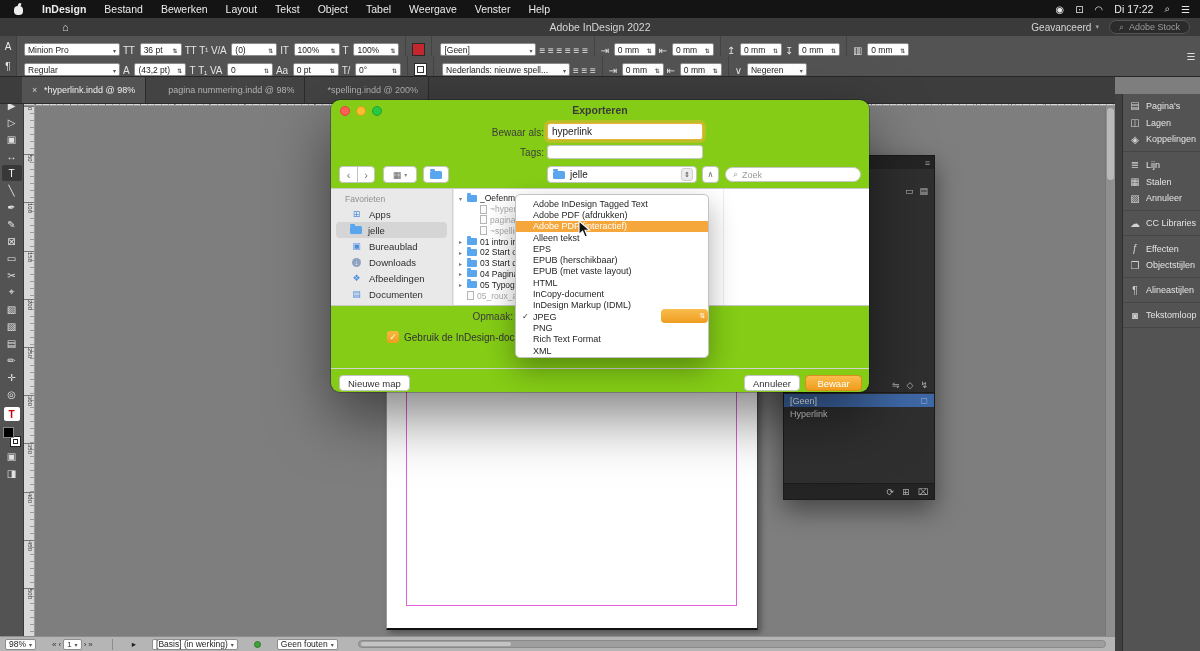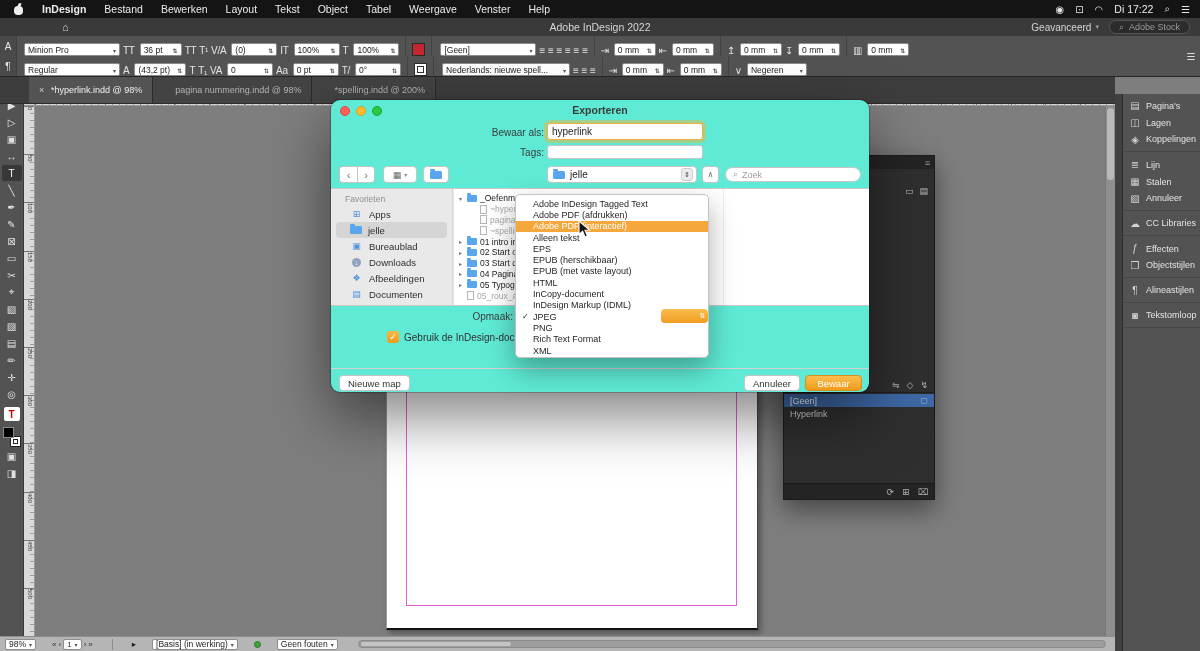--- a/index.html
+++ b/index.html
@@ -37,21 +37,21 @@
   .cp-item .box .val{overflow:hidden;white-space:nowrap}
   .cp-item .arr::after{content:"▾";font-size:6px;color:#555;margin-left:2px}
   .cp-item.spin .arr::after{content:"⇅";font-size:6px}
   .cp-item.sep{width:1px;height:32px;background:#434343;margin:0 3px}
   .cp-item.chip{width:13px;height:13px;border:1px solid #2a2a2a}
   .cp-item.chip[data-name="fill-color-chip"]{background:#c5272e}
   .cp-item.chip[data-name="stroke-color-chip"]{background:#fff;box-shadow:inset 0 0 0 2px #fff,inset 0 0 0 3px #333}
   .w96{width:96px}.w42{width:42px}.w46{width:46px}.w52{width:52px}.w60{width:60px}.w128{width:128px}
   .cp-menu{width:18px;display:flex;align-items:center;justify-content:center;color:#ddd;font-size:10px}
   
-  .tabbar{position:absolute;top:77px;left:0;right:85px;height:27px;background:#3d3d3d;border-bottom:1px solid #2b2b2b;display:flex;z-index:70;padding-left:29px}
+  .tabbar{position:absolute;top:77px;left:0;right:85px;height:27px;background:#3d3d3d;border-bottom:1px solid #2b2b2b;display:flex;z-index:70;padding-left:22px}
   .tab{display:flex;align-items:center;gap:5px;padding:0 10px;font-size:9px;color:#b3b3b3;border-right:1px solid #2b2b2b;background:#434343;white-space:nowrap}
   .tab.active{background:#535353;color:#efefef}
   .tab .close{width:7px}
   .tab.active .close::before{content:"×";font-size:9px;color:#cfcfcf}
   
   .ruler-corner{position:absolute;left:24px;top:94px;width:11px;height:12px;background:#cfcfcf;border-right:1px solid #999;border-bottom:1px solid #999;z-index:60}
   .ruler-h{position:absolute;left:35px;top:94px;right:85px;height:12px;background-color:#d9d9d9;background-image:repeating-linear-gradient(90deg,#9d9d9d 0 1px,transparent 1px 7px);background-size:100% 4px;background-position:0 100%;background-repeat:no-repeat;border-bottom:1px solid #999;display:flex;z-index:60;overflow:hidden}
   .ruler-h span{flex:1;border-left:1px solid #777;font-size:6.5px;color:#3e3e3e;padding-left:1px;line-height:9px;overflow:visible;white-space:nowrap}
   .ruler-v{position:absolute;left:24px;top:106px;width:11px;bottom:15px;background-color:#d9d9d9;background-image:repeating-linear-gradient(180deg,#9d9d9d 0 1px,transparent 1px 7px);background-size:4px 100%;background-position:100% 0;background-repeat:no-repeat;border-right:1px solid #999;display:flex;flex-direction:column;z-index:60;overflow:hidden}
   .ruler-v span{flex:1;border-top:1px solid #777;font-size:6px;color:#3e3e3e;writing-mode:vertical-rl;line-height:9px;overflow:hidden}
@@ -90,21 +90,21 @@
   
   .statusbar{position:absolute;left:0;right:85px;bottom:0;height:15px;background:#b5b5b5;border-top:1px solid #8d8d8d;display:flex;align-items:center;gap:16px;padding:0 5px;font-size:8.5px;color:#1f1f1f;z-index:66}
   .sb-field{background:#fdfdfd;border:1px solid #8d8d8d;border-radius:2px;height:11px;display:flex;align-items:center;padding:0 3px;gap:3px;white-space:nowrap}
   .sb-field::after{content:"▾";font-size:6px;color:#555}
   .sb-nav{display:flex;align-items:center;gap:2px;color:#333;font-size:8px}
   .sb-sep{width:1px;height:11px;background:#8d8d8d;margin:0 3px}
   .dot{width:7px;height:7px;border-radius:50%;background:#3fa23a;border:1px solid #2c7a28}
   .hscroll{flex:1;height:8px;background:#9e9e9e;border:1px solid #8a8a8a;border-radius:4px;position:relative;margin:0 4px}
   .hthumb{position:absolute;left:2px;top:1px;width:150px;height:4px;background:#c4c4c4;border-radius:3px}
   
-  .dialog{position:absolute;left:331px;top:100px;width:538px;height:292px;background:#5eead4;border-radius:9px;box-shadow:0 24px 60px rgba(0,0,0,.5),0 0 0 1px rgba(0,0,0,.22);z-index:200;font-size:10px;color:#333}
+  .dialog{position:absolute;left:331px;top:100px;width:538px;height:292px;background:#84cc16;border-radius:9px;box-shadow:0 24px 60px rgba(0,0,0,.5),0 0 0 1px rgba(0,0,0,.22);z-index:200;font-size:10px;color:#333}
   .lights{position:absolute;top:6px;left:9px;display:flex;gap:6px}
   .light{width:10px;height:10px;border-radius:50%}
   .light.red{background:#ff5f57;border:1px solid #e0443e}
   .light.yellow{background:#febc2e;border:1px solid #d99e22}
   .light.green{background:#28c840;border:1px solid #1ea432}
   .dlg-title{text-align:center;padding-top:4px;font-weight:bold;font-size:10.5px;color:#3b3b3b}
   .fl{position:absolute;width:90px;text-align:right;color:#3c3c3c}
   .fl.sa{left:123px;top:27px}
   .fl.tg{left:123px;top:47px}
   .fn{position:absolute;left:216px;top:23px;width:156px;height:17px;border:1px solid #eeaf3c;border-radius:3px;box-shadow:0 0 0 3px rgba(246,178,55,.45);font-size:10px;padding:0 4px;font-family:inherit;outline:none;background:#fff;color:#222}

